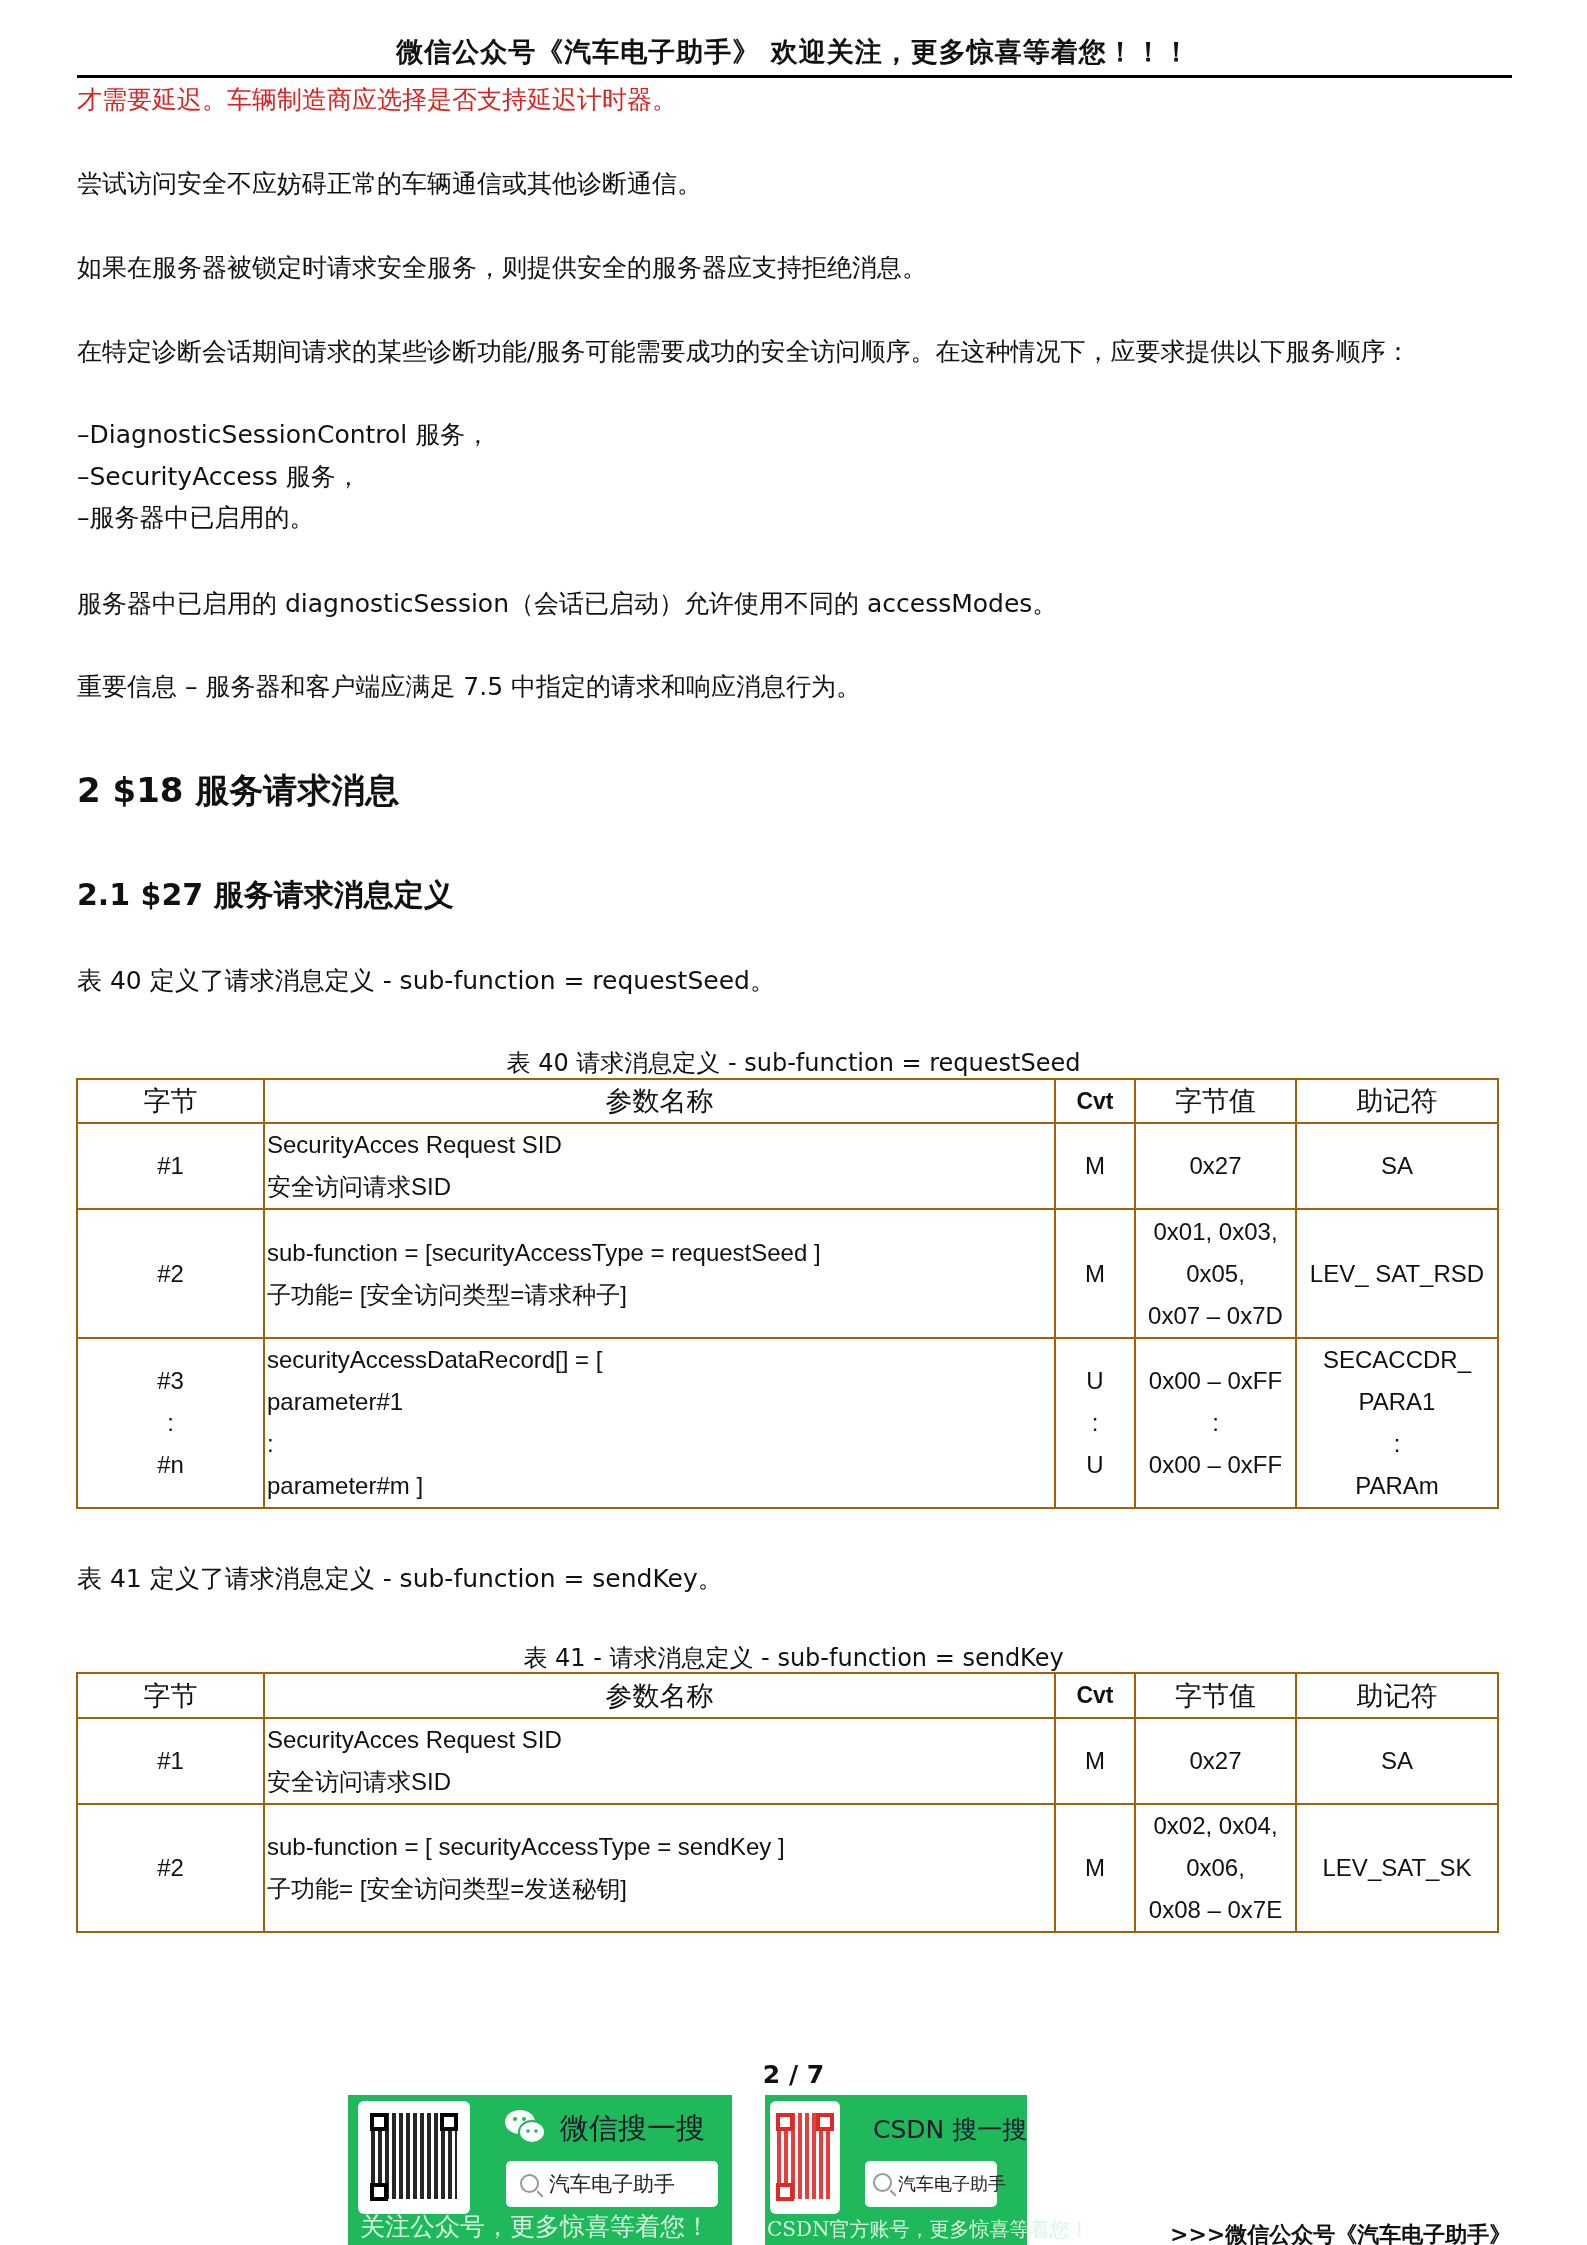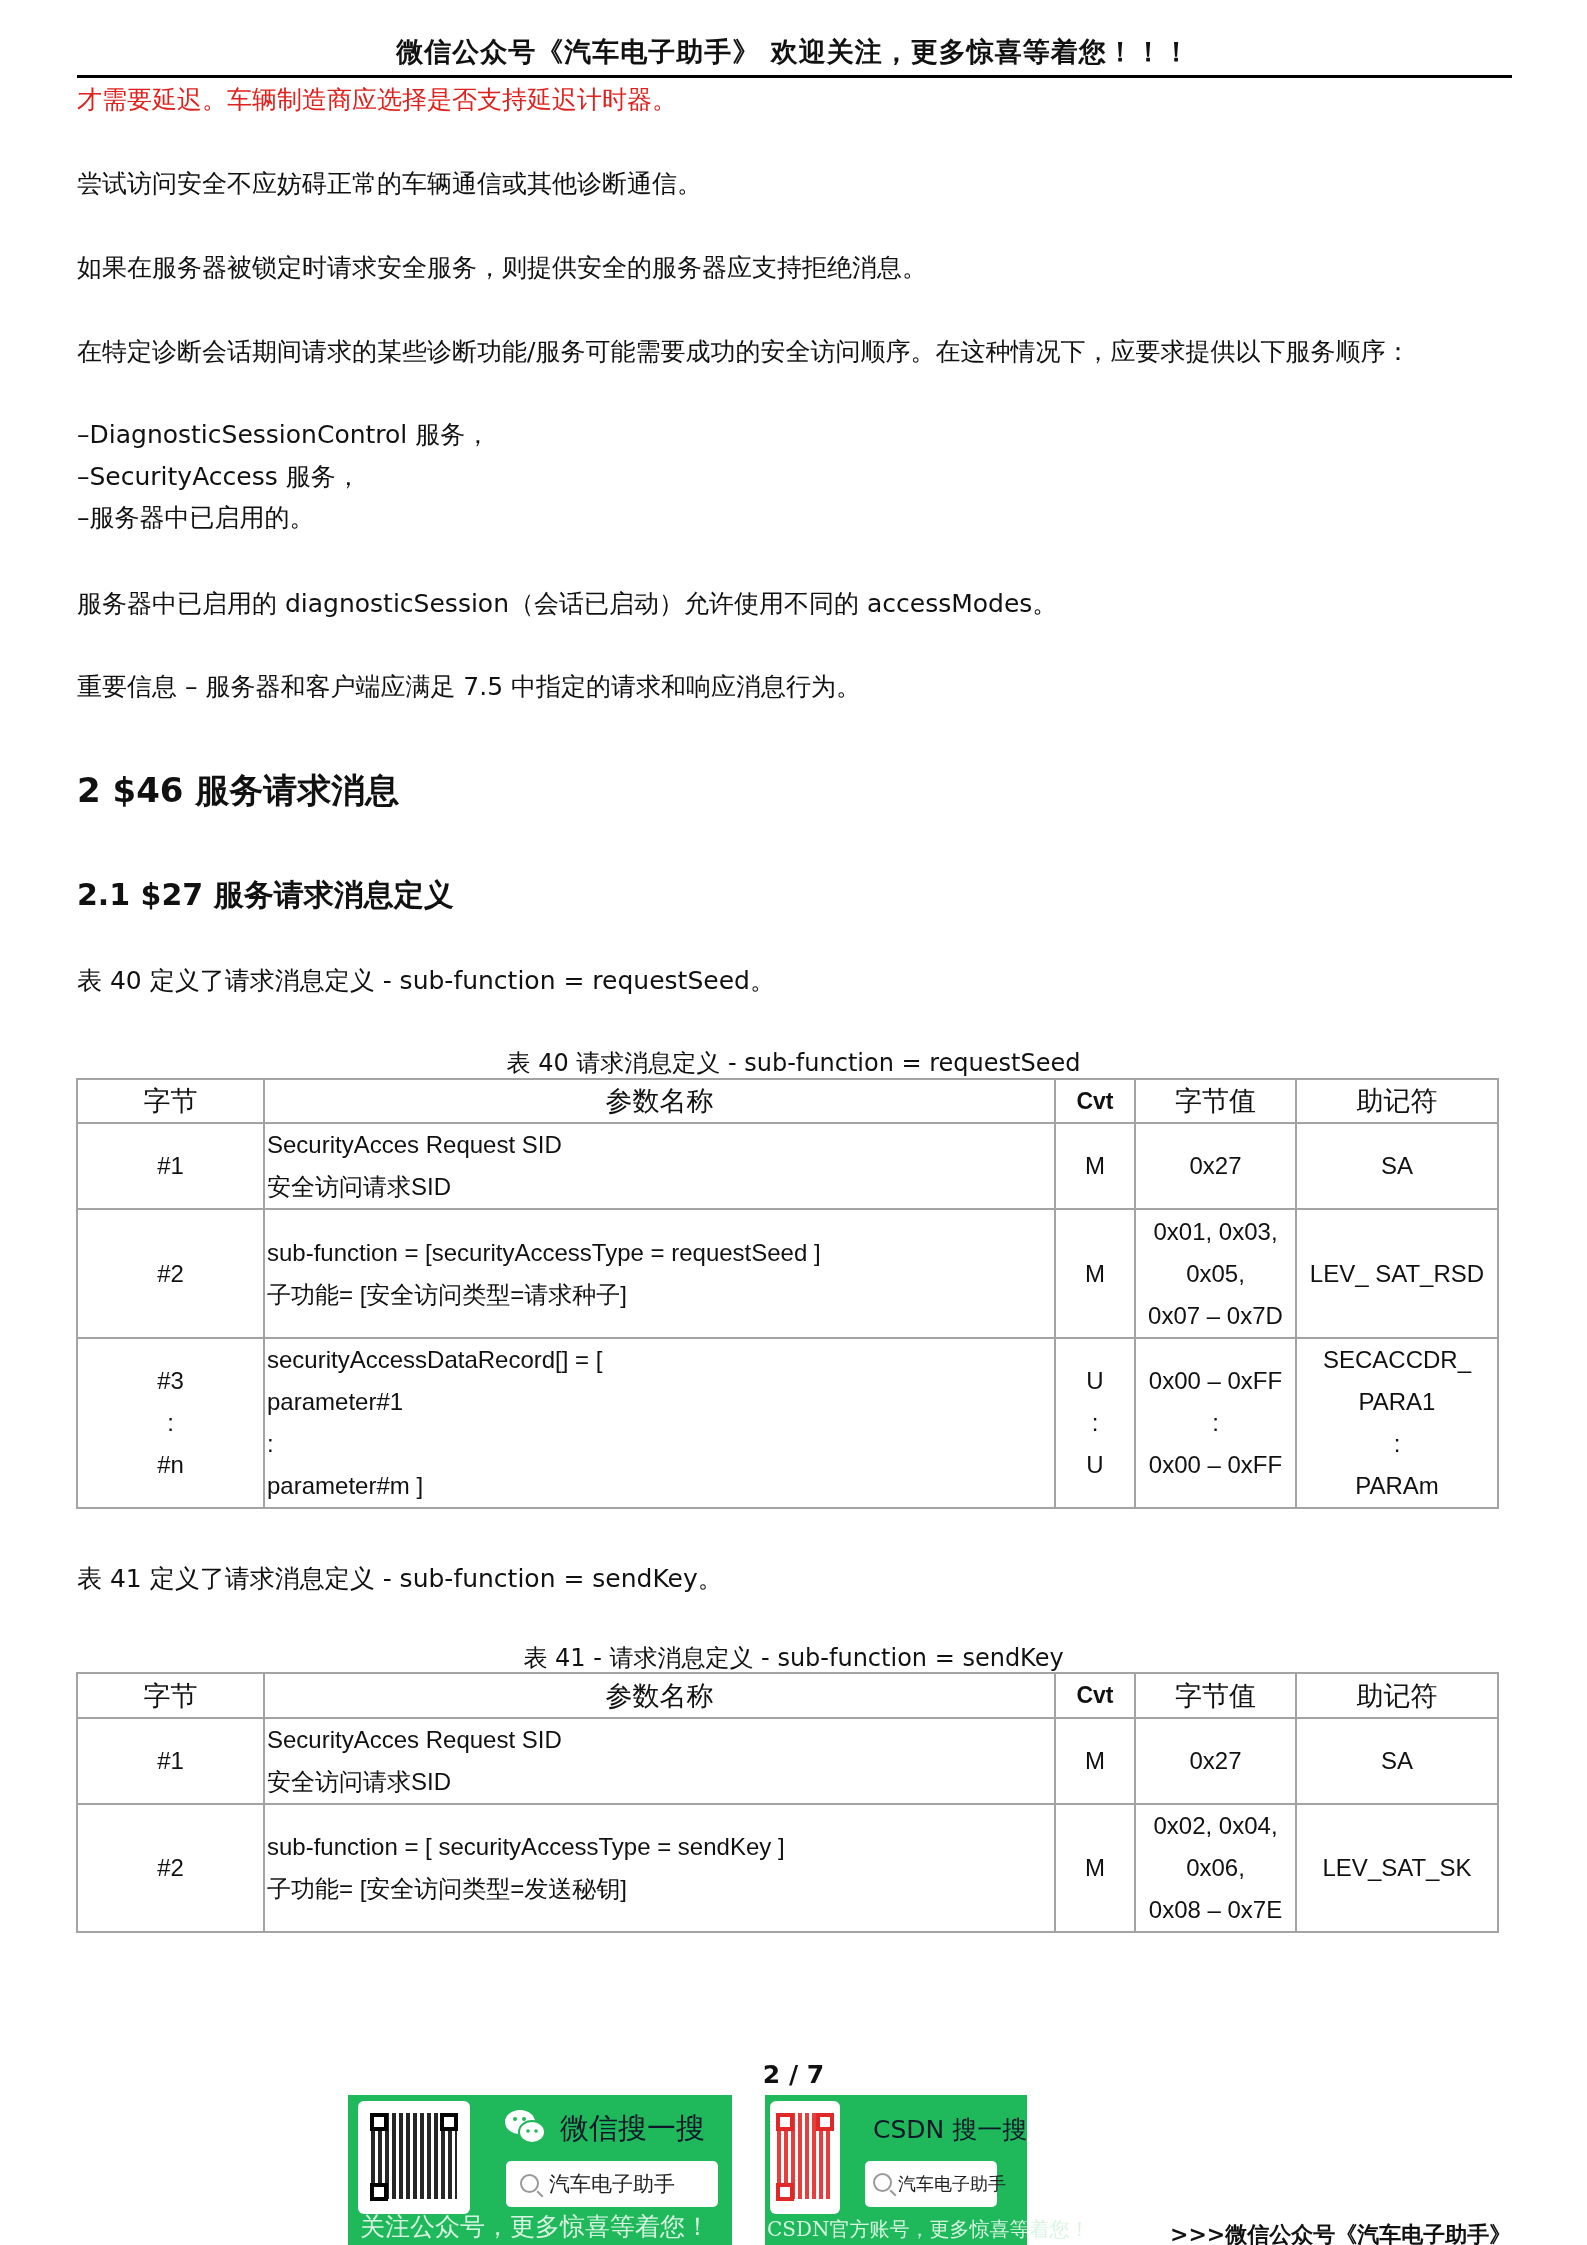--- a/index.html
+++ b/index.html
@@ -10,21 +10,21 @@
                   font-family: "DejaVu Serif", "Liberation Serif", serif; font-weight: bold; letter-spacing: 1px; }
   .header-rule { left: 77px; top: 75px; width: 1435px; height: 3px; background: #000; }
   .para { left: 77px; font-size: 25px; line-height: 42px; white-space: nowrap; }
   .para.red { color: #e0201c; }
   .para.wide { width: 1440px; white-space: normal; }
   .h1 { left: 77px; font-size: 34px; font-weight: bold; }
   .h2 { left: 77px; font-size: 30px; font-weight: bold; }
   .caption { left: 0; width: 1587px; text-align: center; font-size: 24px; }
   table.spec { position: absolute; left: 76px; border-collapse: collapse; table-layout: fixed;
                font-size: 24px; font-family: "Liberation Sans", "DejaVu Sans", sans-serif; }
-  table.spec td, table.spec th { border: 2px solid #a3a3a3; padding: 0; vertical-align: middle; }
+  table.spec td, table.spec th { border: 2px solid #a16207; padding: 0; vertical-align: middle; }
   table.spec th { font-weight: normal; font-size: 27px; text-align: center; }
   table.spec th.cvt { font-weight: bold; font-size: 23px; }
   table.spec td.c { text-align: center; line-height: 42px; }
   table.spec td.l { text-align: left; line-height: 42px; padding-left: 2px; margin-top: 44px; }
   .line { display: block; }
   .page-num { left: 0; width: 1587px; top: 2060px; text-align: center; font-size: 25px; font-weight: bold; }
   .banner { top: 2095px; height: 150px; background: #1fb85a; }
   .qr-box { position: absolute; left: 10px; top: 6px; width: 112px; height: 113px; background: #fff; border-radius: 6px; }
   .qr { position: absolute; left: 13px; top: 12px; width: 86px; height: 86px;
         background:
@@ -57,21 +57,21 @@
 <div class="abs para red" style="top:79px;">才需要延迟。车辆制造商应选择是否支持延迟计时器。</div>
 <div class="abs para" style="top:163px;">尝试访问安全不应妨碍正常的车辆通信或其他诊断通信。</div>
 <div class="abs para" style="top:247px;">如果在服务器被锁定时请求安全服务，则提供安全的服务器应支持拒绝消息。</div>
 <div class="abs para wide" style="top:331px;">在特定诊断会话期间请求的某些诊断功能/服务可能需要成功的安全访问顺序。在这种情况下，应要求提供以下服务顺序：</div>
 <div class="abs para" style="top:414px;">–DiagnosticSessionControl 服务，</div>
 <div class="abs para" style="top:456px;">–SecurityAccess 服务，</div>
 <div class="abs para" style="top:497px;">–服务器中已启用的。</div>
 <div class="abs para" style="top:583px;">服务器中已启用的 diagnosticSession（会话已启动）允许使用不同的 accessModes。</div>
 <div class="abs para" style="top:666px;">重要信息  –  服务器和客户端应满足 7.5 中指定的请求和响应消息行为。</div>
 
-<div class="abs h1" style="top:768px;">2 $46 服务请求消息</div>
+<div class="abs h1" style="top:768px;">2 $18 服务请求消息</div>
 <div class="abs h2" style="top:875px;">2.1 $27 服务请求消息定义</div>
 <div class="abs para" style="top:960px;">表 40 定义了请求消息定义  - sub-function = requestSeed。</div>
 
 <div class="abs caption" style="top:1047px;">表 40  请求消息定义  - sub-function = requestSeed</div>
 <table class="spec" style="top:1078px; width:1421px;">
   <colgroup>
       <col style="width:187px">
       <col style="width:791px">
       <col style="width:80px">
       <col style="width:161px">

